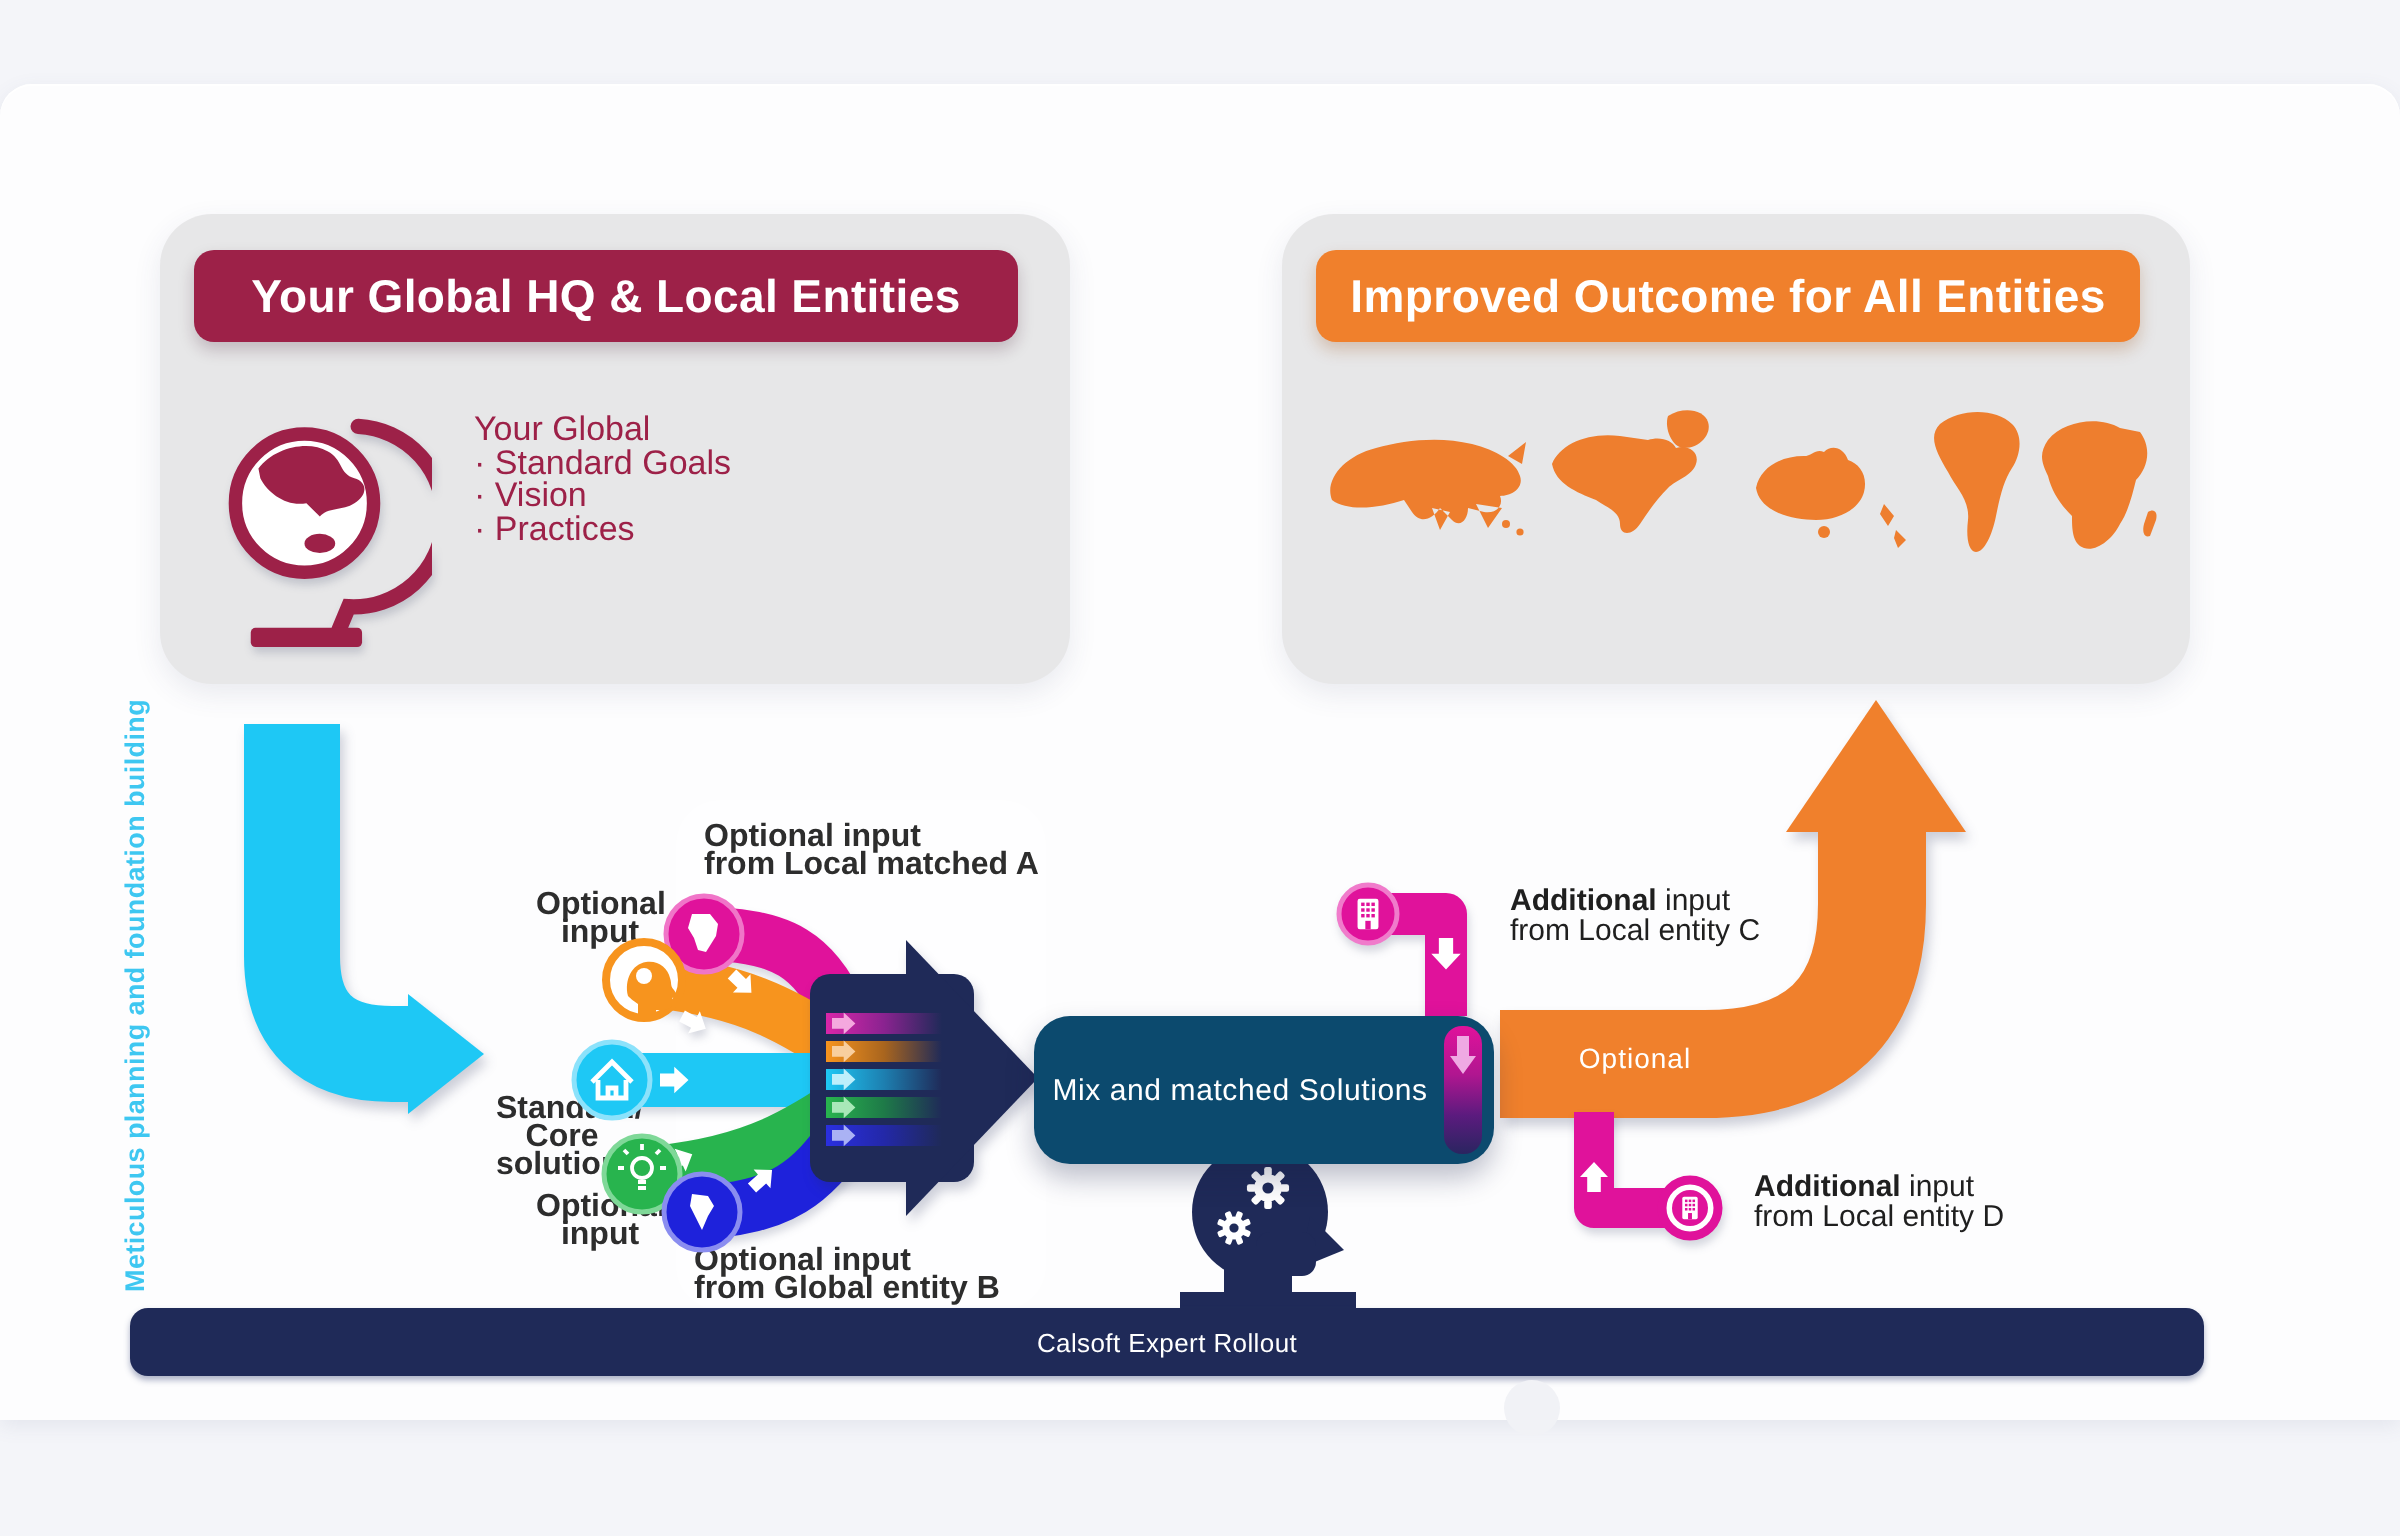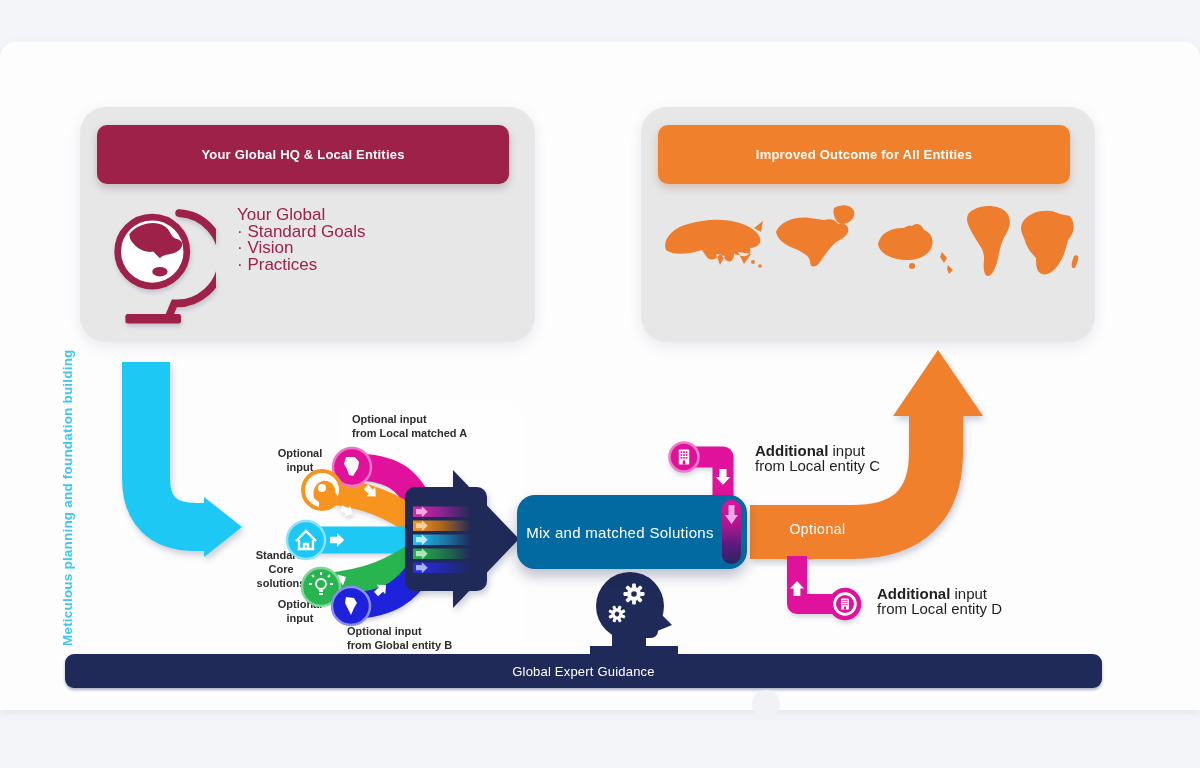--- a/index.html
+++ b/index.html
@@ -15,45 +15,45 @@
     background:#FDFDFE;border-radius:16px 16px 0 0;
     box-shadow:0 1px 0 rgba(255,255,255,.9) inset,0 3px 10px rgba(90,100,140,.10);
   }
   .panel{
     width:455px;height:235px;top:107px;background:#E7E7E8;border-radius:26px;
     box-shadow:0 5px 14px rgba(60,70,110,.10);
   }
   #panel-left{left:80px;}
   #panel-right{left:641px;width:454px;}
   .panel-header{
-    left:17px;top:18px;width:412px;height:59px;border-radius:10px;
+    left:17px;top:18px;width:412px;height:46px;border-radius:10px;
     display:flex;align-items:center;justify-content:center;
-    color:#fff;font-size:13px;font-weight:700;letter-spacing:.2px;
+    color:#fff;font-size:23px;font-weight:700;letter-spacing:.2px;
     box-shadow:0 4px 8px rgba(60,20,40,.22);
   }
   #hq-header{background:#9D2148;}
   #outcome-header{background:#F0802C;box-shadow:0 4px 8px rgba(150,70,10,.25);}
   #hq-lines{left:237px;top:207px;color:#9D2148;font-size:17px;line-height:16.5px;font-weight:500;}
   #planning-label{
     left:60px;top:360px;height:286px;width:22px;
     writing-mode:vertical-rl;transform:rotate(180deg);
     color:#3EC7F1;font-size:13.5px;font-weight:600;letter-spacing:.2px;white-space:nowrap;
   }
-  .fan-label{font-size:11px;line-height:14px;font-weight:600;color:#2d2d2d;}
+  .fan-label{font-size:16px;line-height:14px;font-weight:600;color:#2d2d2d;}
   #label-entity-a{left:352px;top:412px;}
   #label-opt-top{left:268px;top:446px;width:64px;text-align:center;}
   #label-standard{left:248px;top:548px;width:66px;text-align:center;}
   #label-opt-bot{left:268px;top:597px;width:64px;text-align:center;}
   #label-entity-b{left:347px;top:624px;}
   .add-label{font-size:15px;line-height:15px;color:#1f1f1f;font-weight:400;}
   .add-label b{font-weight:700;}
   #label-add-c{left:755px;top:443px;}
   #label-add-d{left:877px;top:586px;}
   #mix-box{
-    left:517px;top:495px;width:230px;height:74px;background:#0369a1;border-radius:18px;
+    left:517px;top:508px;width:230px;height:74px;background:#0c4a6e;border-radius:18px;
     display:flex;align-items:center;justify-content:center;
     color:#fff;font-size:15px;font-weight:500;letter-spacing:.3px;
     box-shadow:0 7px 14px rgba(20,30,70,.28);z-index:6;
     padding-right:24px;box-sizing:border-box;
   }
   #mix-stripe{
     position:absolute;right:6px;top:5px;width:19px;height:64px;border-radius:9px;
     background:linear-gradient(180deg,#E0129B 0%,#B01690 38%,#5B1B7E 70%,#2A2560 100%);
   }
   #rollout-label{left:770px;top:521px;width:95px;text-align:center;color:#fff;font-size:14px;letter-spacing:.5px;z-index:6;}
@@ -301,16 +301,16 @@
   <div id="mix-stripe">
     <svg width="19" height="30">
       <polygon points="6.5,5 12.5,5 12.5,15 16,15 9.5,24 3,15 6.5,15" fill="#EFA9E3"></polygon>
     </svg>
   </div>
 </div>
 
 <div id="rollout-label" class="abs">Optional</div>
 
 <div id="guidance-bar" class="abs">
-  <span>Global Expert Guidance</span>
+  <span>Calsoft Expert Rollout</span>
 </div>
 
 <div id="scroll-dot" class="abs"></div>
 
 </body></html>

